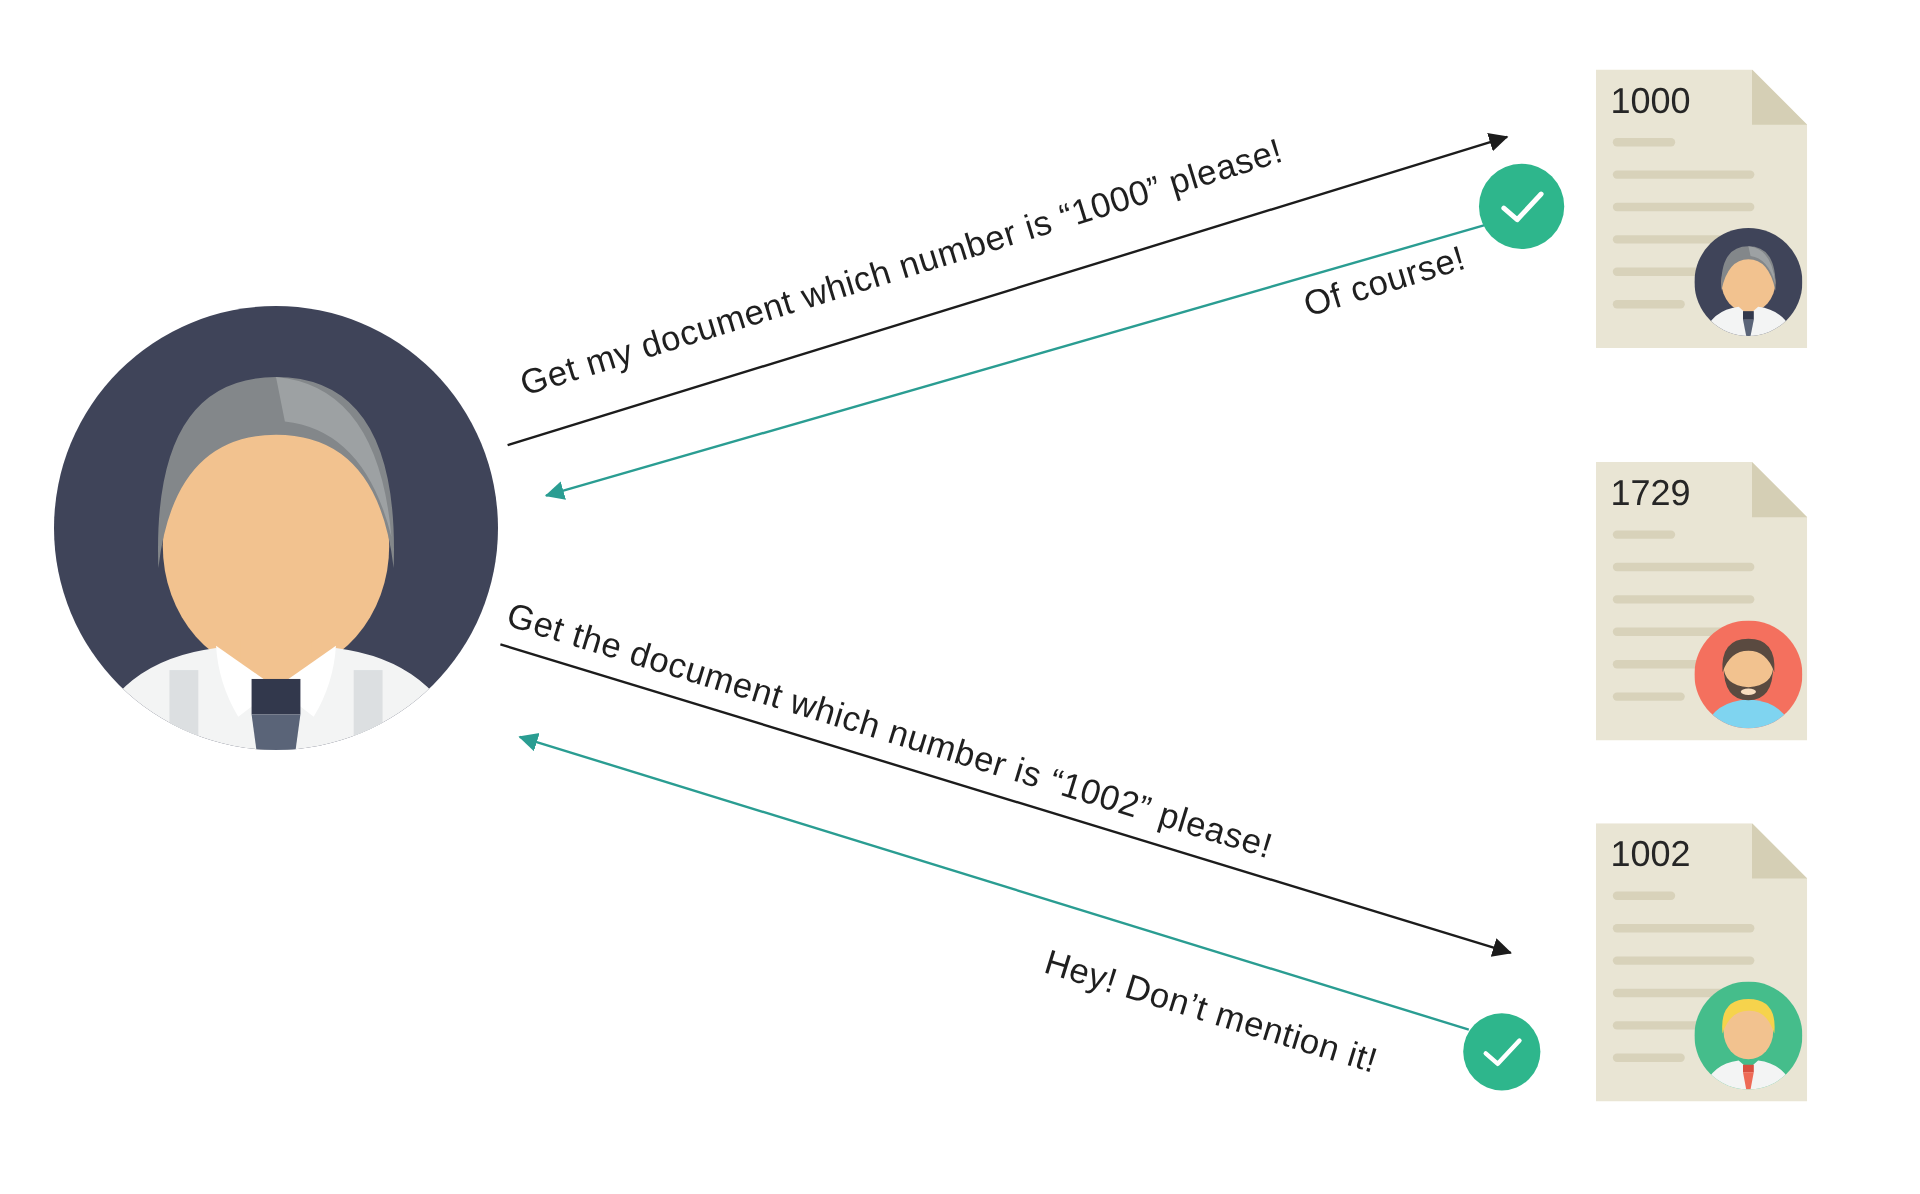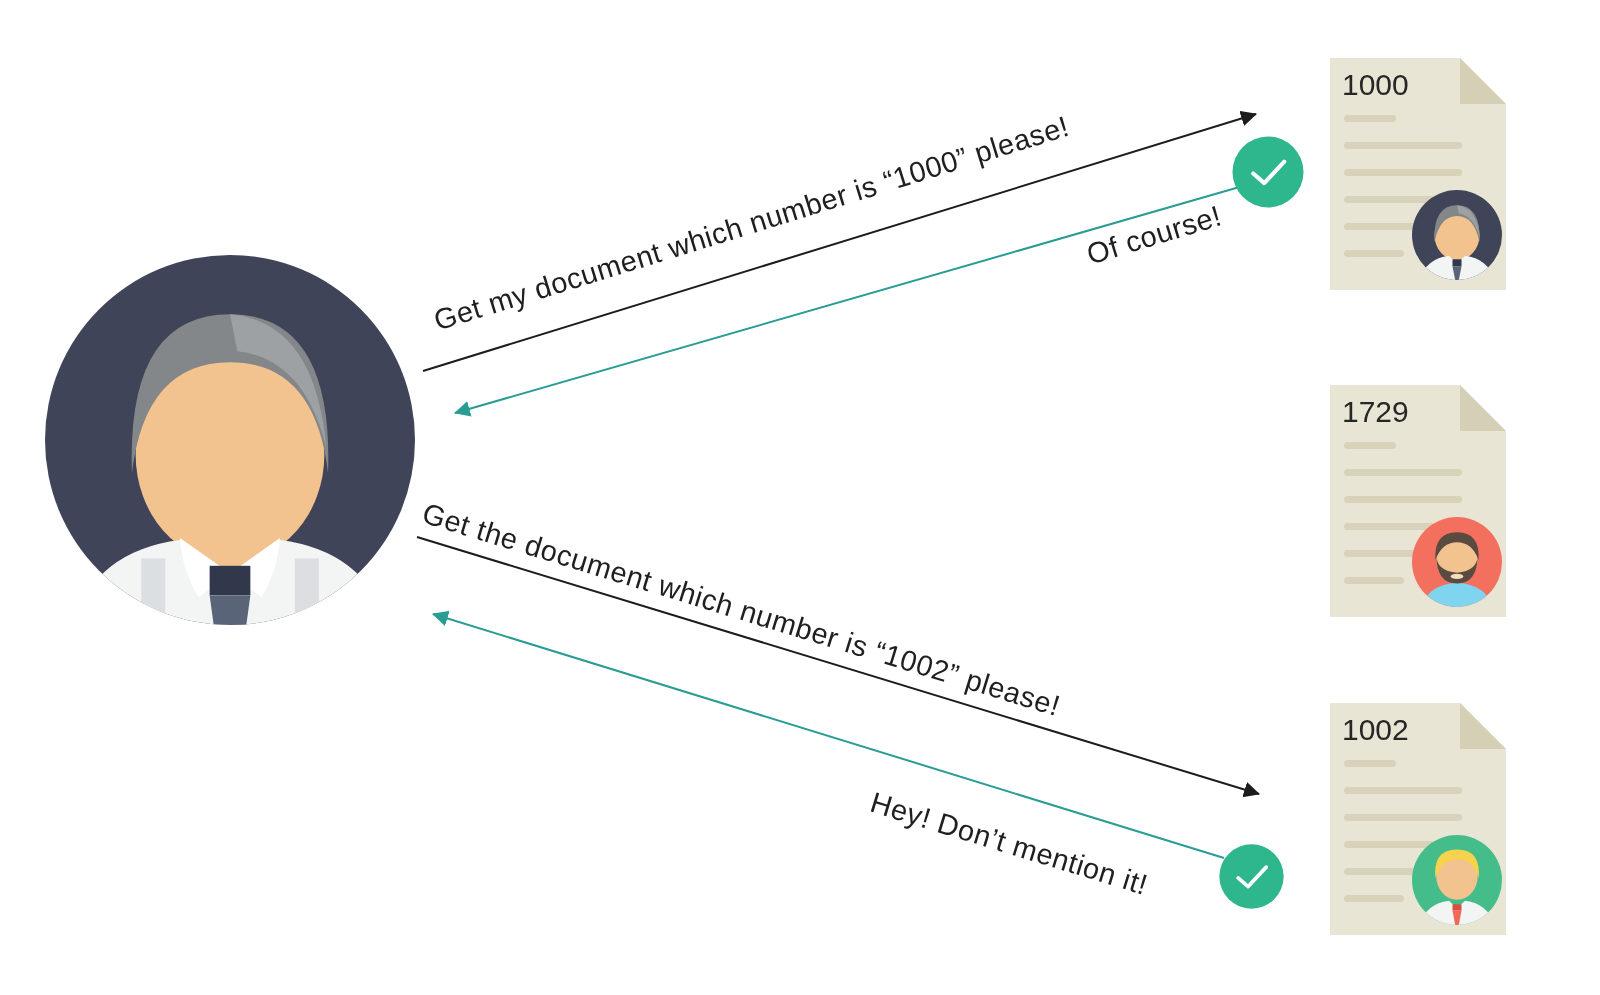--- a/index.html
+++ b/index.html
@@ -40,21 +40,21 @@
   .check-1 { left: 1231px; top: 135px; width: 74px; height: 74px; }
   .check-2 { left: 1218px; top: 843px; width: 67px; height: 67px; }
   .doc {
     position: absolute;
     left: 1330px;
     width: 176px; height: 188px;
     z-index: 2;
   }
   .doc-1 { top: 58px; }
   .doc-2 { top: 385px; }
-  .doc-3 { top: 703px; padding-left: 20px; }
+  .doc-3 { top: 686px; padding-left: 20px; }
   .doc-bg { position: absolute; left: 0; top: 0; width: 176px; height: 232px; }
   .doc-number {
     position: absolute;
     left: 12px; top: 10px;
     font-size: 30px;
     color: #262626;
     z-index: 2;
   }
   .doc-avatar {
     position: absolute;

